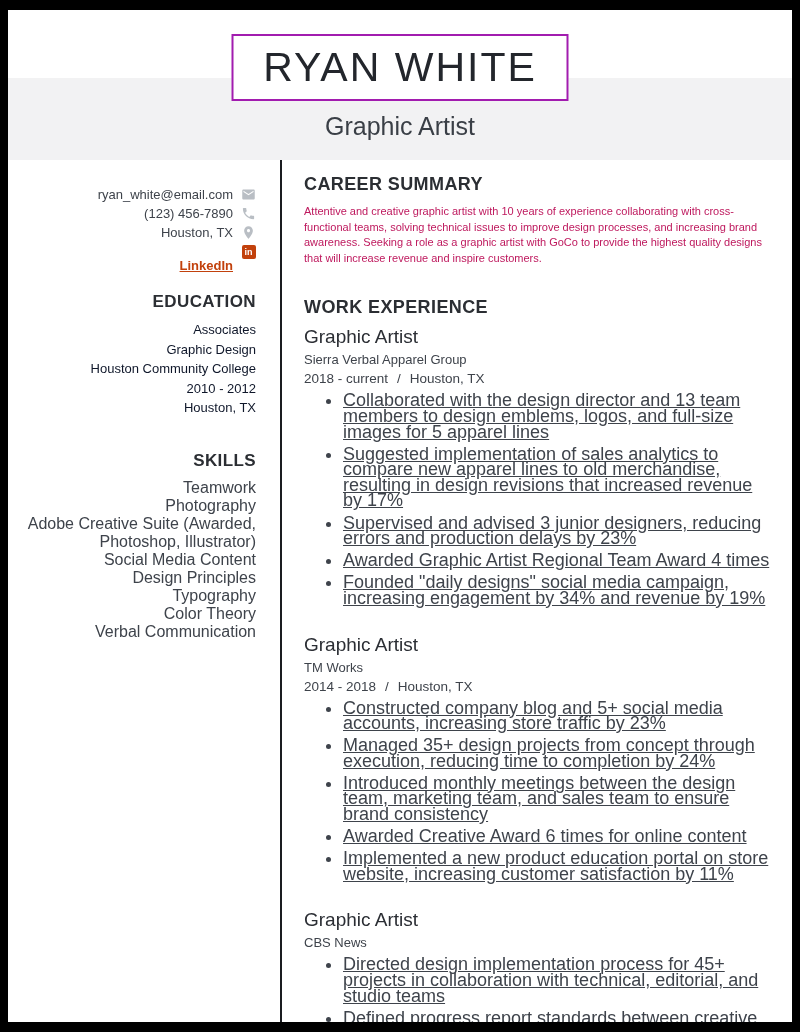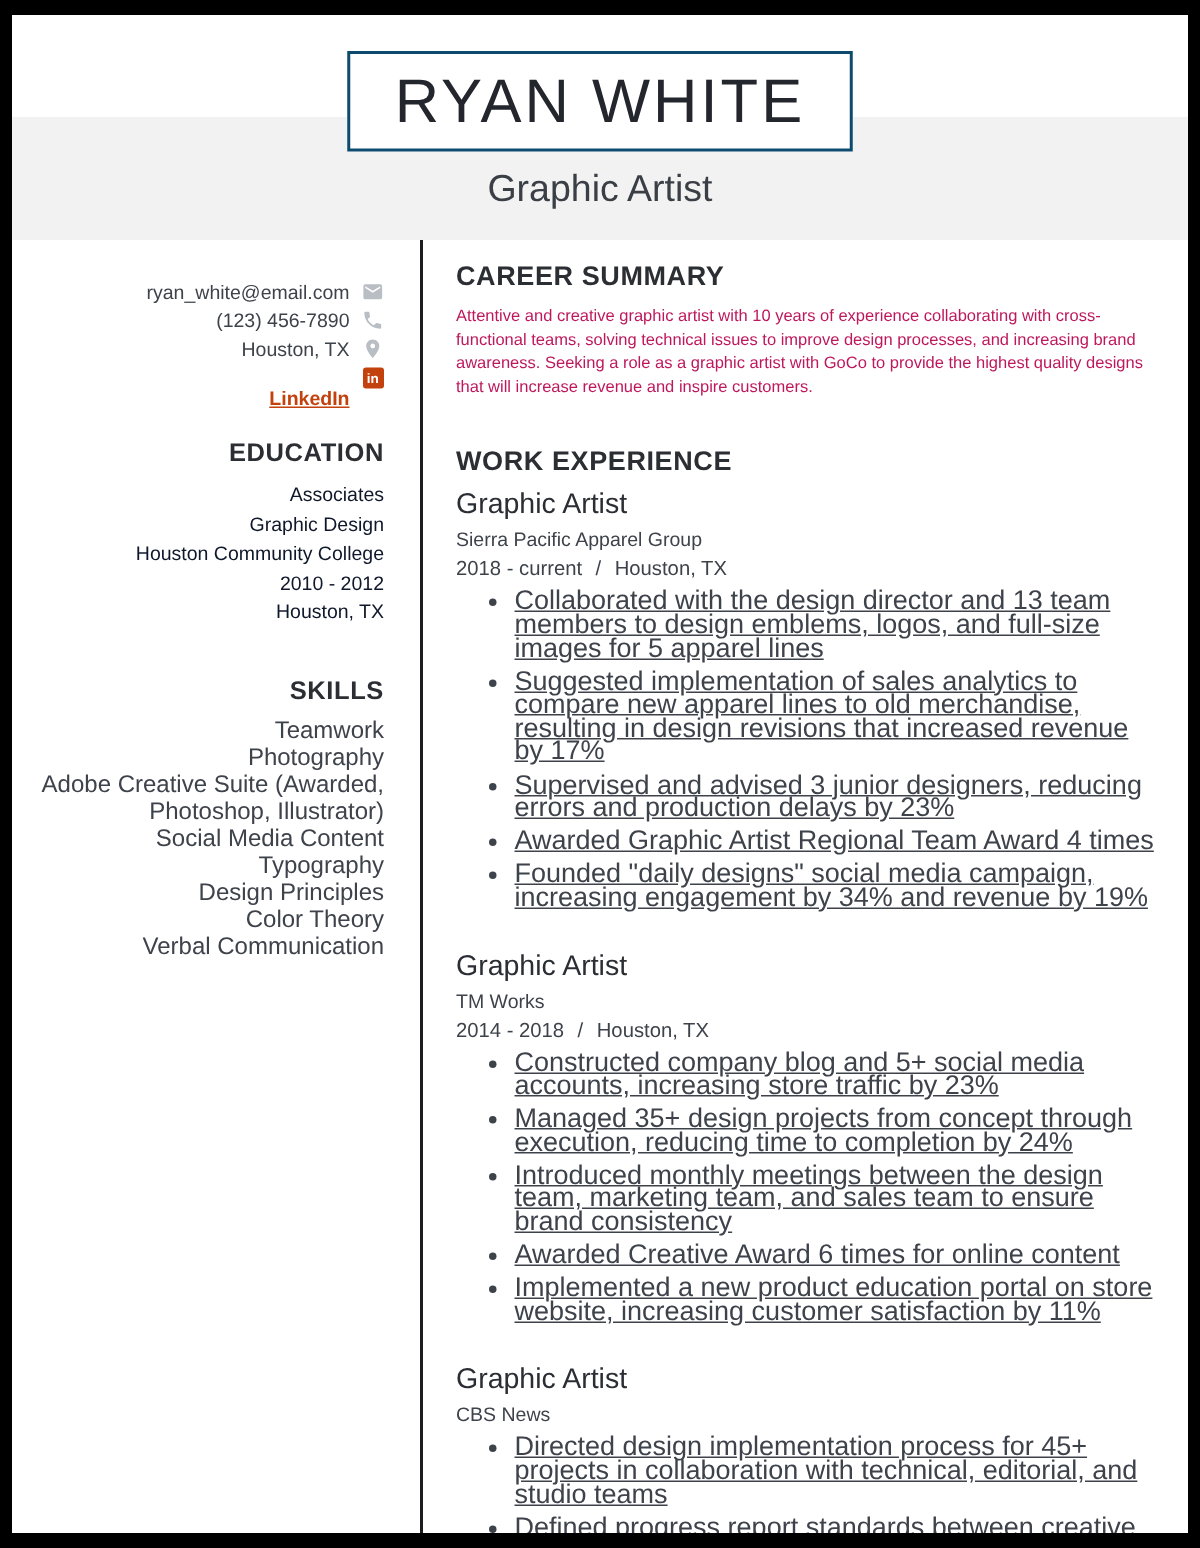--- a/index.html
+++ b/index.html
@@ -16,21 +16,21 @@
     border-width: 10px 8px 10px 8px;
     position: relative;
     overflow: hidden;
   }
   
   .header { position: relative; height: 150px; }
   .band { position: absolute; top: 68px; left: 0; right: 0; height: 82px; background: #f2f2f3; }
   .namebox {
     position: absolute; top: 24px; left: 50%; transform: translateX(-50%);
     width: 337px; height: 67px;
-    background: #fff; border: 2px solid #0c4a6e;
+    background: #fff; border: 2px solid #a21caf;
     display: flex; align-items: center; justify-content: center;
     z-index: 2;
   }
   .name {
     font-size: 41px; letter-spacing: 2px; color: #23262c; white-space: nowrap;
   }
   .subtitle {
     position: absolute; top: 102px; left: 0; width: 100%;
     text-align: center; font-size: 25px; color: #3a3f46; z-index: 2;
   }
@@ -139,37 +139,37 @@
         <div>2010 - 2012</div>
         <div>Houston, TX</div>
       </div>
 
       <div class="sec-heading skills-heading">SKILLS</div>
       <ul class="skill-list">
         <li>Teamwork</li>
         <li>Photography</li>
         <li>Adobe Creative Suite (Awarded, Photoshop, Illustrator)</li>
         <li>Social Media Content</li>
+        <li>Design Principles</li>
         <li>Typography</li>
-        <li>Design Principles</li>
         <li>Color Theory</li>
         <li>Verbal Communication</li>
       </ul>
     </div>
 
     <div class="main">
 
       <div class="sec-heading">CAREER SUMMARY</div>
       <div class="summary-text">Attentive and creative graphic artist with 10 years of experience collaborating with cross-functional teams, solving technical issues to improve design processes, and increasing brand awareness. Seeking a role as a graphic artist with GoCo to provide the highest quality designs that will increase revenue and inspire customers.</div>
 
       <div class="sec-heading we-heading">WORK EXPERIENCE</div>
 
       <div class="job">
         <div class="job-title">Graphic Artist</div>
-        <div class="job-company">Sierra Pacific Apparel Group</div>
+        <div class="job-company">Sierra Verbal Apparel Group</div>
         <div class="job-meta">
           <span>2018 - current</span><span class="sep">/</span><span>Houston, TX</span>
         </div>
         <ul>
           <li>Collaborated with the design director and 13 team members to design emblems, logos, and full-size images for 5 apparel lines</li>
           <li>Suggested implementation of sales analytics to compare new apparel lines to old merchandise, resulting in design revisions that increased revenue by 17%</li>
           <li>Supervised and advised 3 junior designers, reducing errors and production delays by 23%</li>
           <li>Awarded Graphic Artist Regional Team Award 4 times</li>
           <li>Founded "daily designs" social media campaign, increasing engagement by 34% and revenue by 19%</li>
         </ul>

